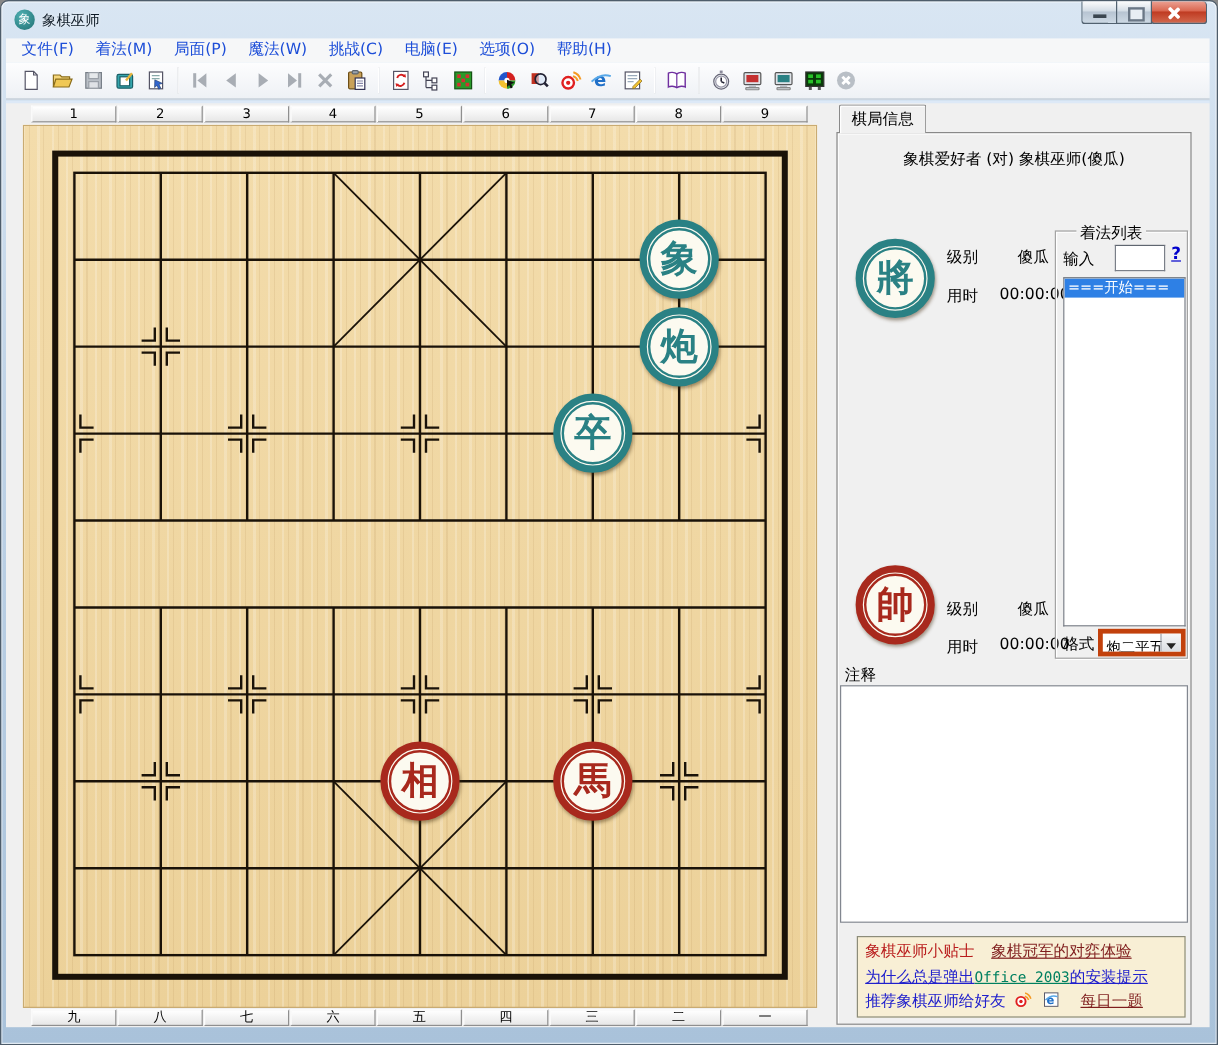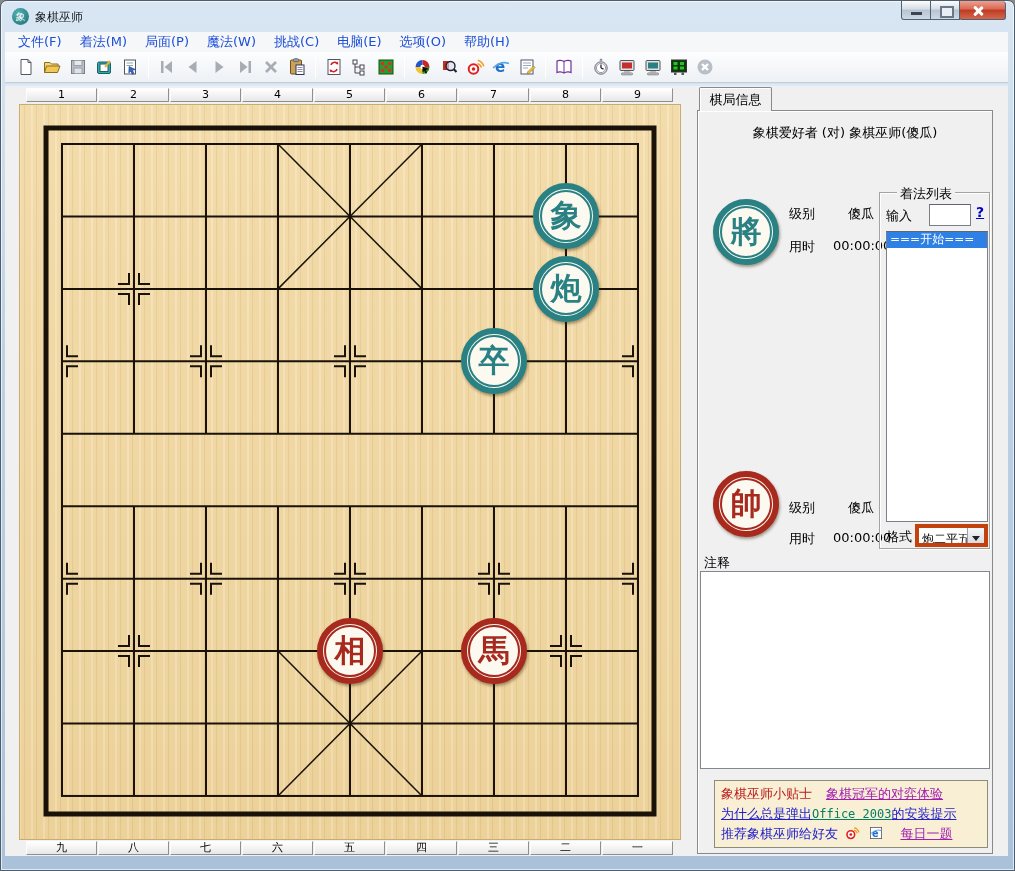--- a/index.html
+++ b/index.html
@@ -105,21 +105,21 @@
   .combo .btn::after { content:""; position:absolute; left:4px; top:8px;
     border:4px solid transparent; border-top:5px solid #222; }
 
   .comment-label { position:absolute; left:6px; top:443px; font-size:13px; }
   .comment-box { position:absolute; left:2px; top:460px; width:290px; height:198px; background:#fff;
     border:1px solid #828790; resize:none; font-size:12px; font-family:inherit; }
 
   .tips { position:absolute; left:16px; top:669px; width:274px; height:68px; background:#f8efd5;
     border:1px solid #8c8c7a; font-size:13px; padding:3px 6px; line-height:20px; white-space:nowrap; overflow:hidden; }
   .tips .green { color:#b91c1c; }
-  .tips .redlink { color:#a21caf; text-decoration:underline; }
+  .tips .redlink { color:#7f1d1d; text-decoration:underline; }
   .tips .bluelink { color:#2020cc; text-decoration:underline; }
   .tips .office { color:#008060; text-decoration:underline; font-family:"DejaVu Sans Mono","Liberation Mono",monospace; font-size:12px;margin-top:15px; }
   .tips .bluetext { color:#2020cc; }
   .tips .ticon { display:inline-block; vertical-align:-3px; margin:0 2px; }
   .gap1 { display:inline-block; width:14px; }
   .gap2 { display:inline-block; width:10px; }
 </style>
 </head>
 <body>
 

